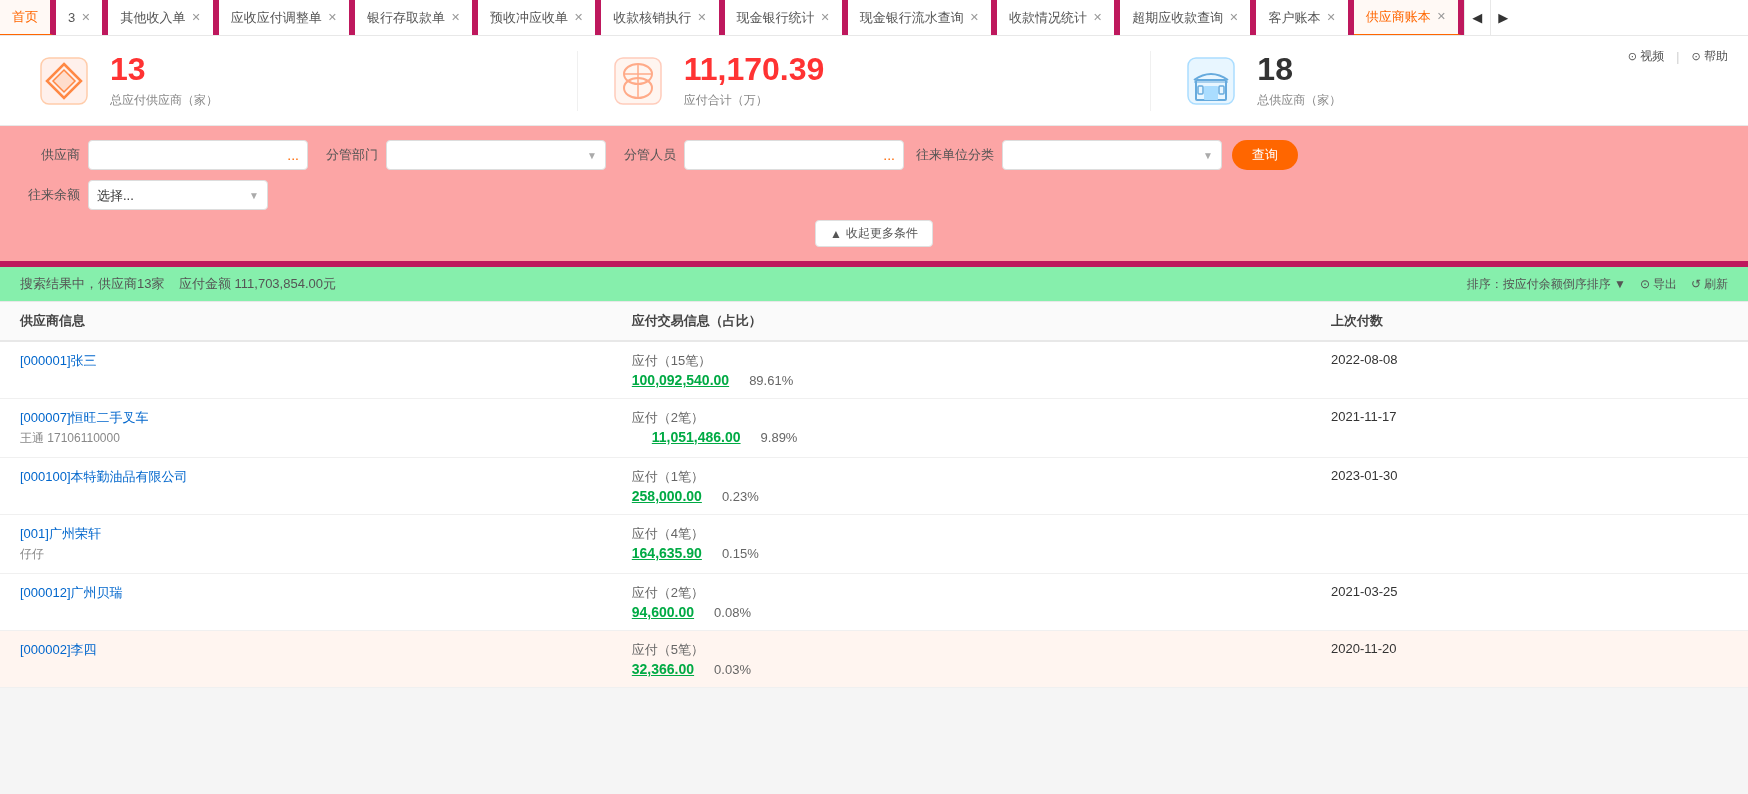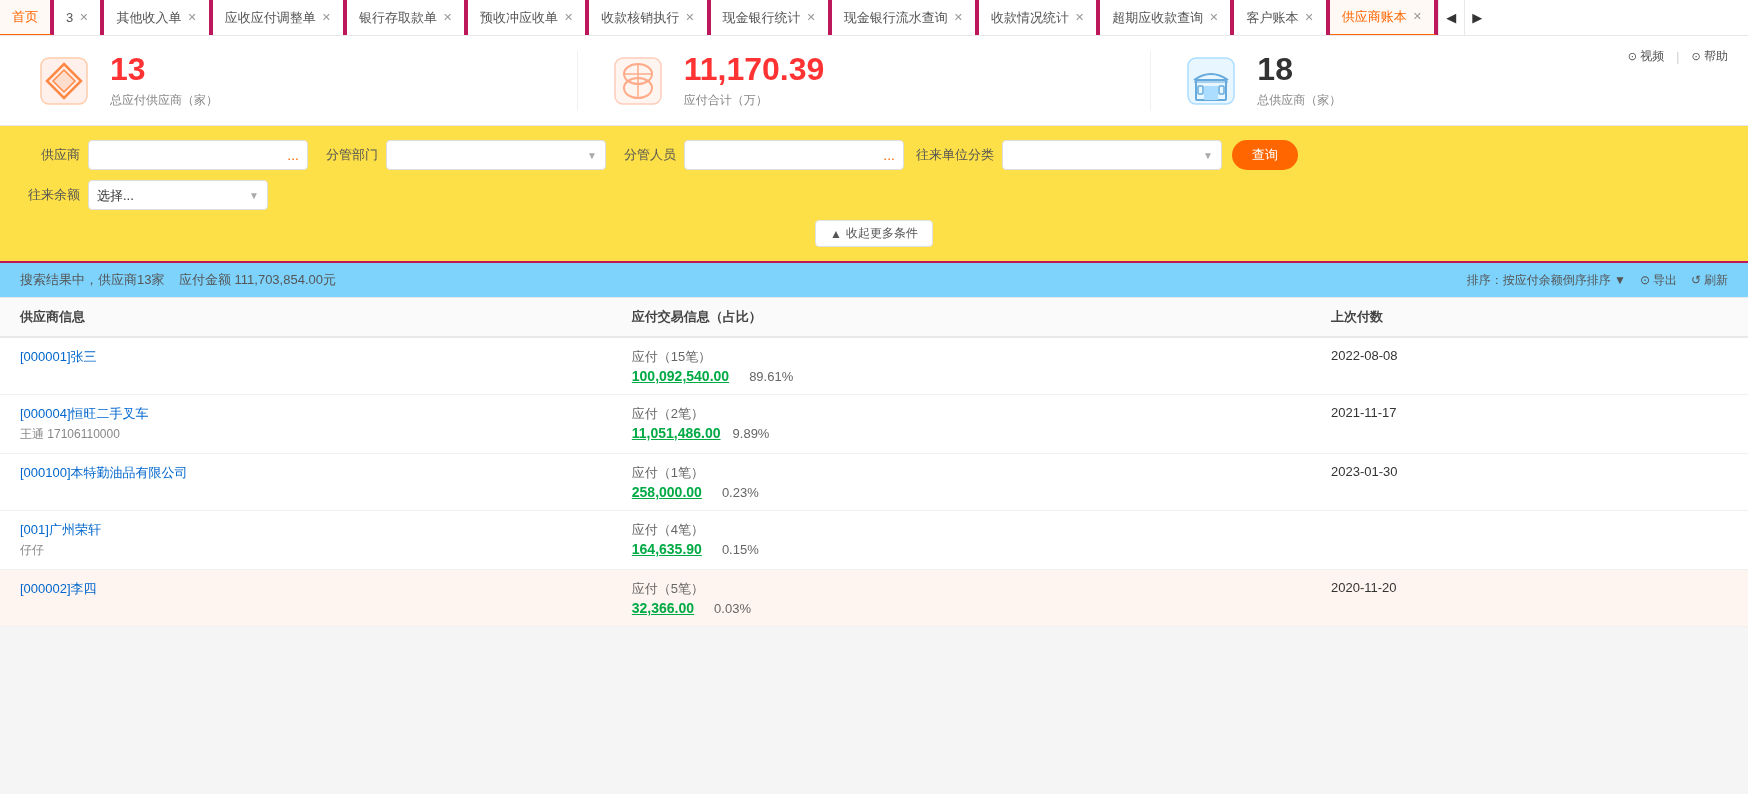--- a/index.html
+++ b/index.html
@@ -6,21 +6,21 @@
     body { font-family: 'Microsoft YaHei', Arial, sans-serif; font-size: 13px; background: #f5f5f5; color: #333; width: 1748px; overflow-x: hidden; }
 
     
     .top-nav {
       display: flex; align-items: center; background: #fff; border-bottom: 1px solid #e8e8e8;
       height: 36px; padding: 0; overflow: hidden;
     }
     .nav-tab {
       display: flex; align-items: center; height: 36px; padding: 0 12px;
       font-size: 13px; color: #555; white-space: nowrap; cursor: pointer;
-      border-right: 4px solid #be185d; flex-shrink: 0;
+      border-right: 6px solid #be185d; flex-shrink: 0;
     }
     .nav-tab.active { color: #ff6600; border-bottom: 2px solid #ff6600; background: #fff9f5; }
     .nav-tab .close-btn { margin-left: 6px; color: #999; font-size: 11px; cursor: pointer; }
     .nav-arrow { width: 26px; height: 36px; display: flex; align-items: center; justify-content: center; cursor: pointer; background: #fff; border-left: 1px solid #e8e8e8; flex-shrink: 0; }
 
     
     .summary-bar {
       display: flex; align-items: center; background: #fff; padding: 12px 24px;
       border-bottom: 1px solid #e8e8e8; position: relative; min-height: 90px;
     }
@@ -40,22 +40,22 @@
     .summary-label { font-size: 12px; color: #888; margin-top: 4px; }
     .summary-right-links {
       position: absolute; right: 20px; top: 12px;
       display: flex; gap: 12px; align-items: center; font-size: 12px; color: #555;
     }
     .summary-right-links span { cursor: pointer; }
     .summary-divider { color: #ccc; }
 
     
     .filter-area {
-      background: #fde047; padding: 14px 20px 10px;
-      border-bottom: 2px solid #be185d;
+      background: #fca5a5; padding: 14px 20px 10px;
+      border-bottom: 6px solid #be185d;
     }
     .filter-row { display: flex; align-items: center; gap: 10px; margin-bottom: 10px; flex-wrap: wrap; }
     .filter-label { font-size: 13px; color: #555; white-space: nowrap; min-width: 60px; text-align: right; }
     .filter-input-wrapper {
       display: flex; align-items: center; border: 1px solid #ddd; border-radius: 4px;
       background: #fff; height: 30px; min-width: 220px; padding: 0 8px;
       flex: 1; max-width: 280px;
     }
     .filter-input-wrapper input {
       border: none; outline: none; font-size: 13px; flex: 1; color: #333; background: transparent;
@@ -80,21 +80,21 @@
     .collapse-btn {
       display: flex; align-items: center; justify-content: center;
       gap: 4px; color: #555; font-size: 12px; cursor: pointer;
       border: 1px solid #e0e0e0; border-radius: 4px; padding: 4px 14px;
       background: #fff; margin: 4px auto; width: fit-content;
     }
 
     
     .result-bar {
       display: flex; align-items: center; justify-content: space-between;
-      background: #7dd3fc; padding: 8px 20px; border-bottom: 1px solid #e8e8e8;
+      background: #86efac; padding: 8px 20px; border-bottom: 1px solid #e8e8e8;
       font-size: 13px; color: #555;
     }
     .result-actions { display: flex; align-items: center; gap: 14px; font-size: 12px; color: #555; }
     .result-actions .action-btn { display: flex; align-items: center; gap: 3px; cursor: pointer; }
 
     
     .table-wrapper { background: #fff; overflow: auto; }
     table { width: 100%; border-collapse: collapse; }
     thead tr { background: #fafafa; border-bottom: 2px solid #e8e8e8; }
     thead th {
@@ -338,24 +338,24 @@
           <td>
       <div class="payable-label">应付（15笔）</div>
       <div style="display:flex; align-items:center; gap:20px;">
         <span class="payable-amount">100,092,540.00</span>
         <span class="payable-percent">89.61%</span>
       </div>
     </td>
           <td><span class="last-pay-date">2022-08-08</span></td>
         </tr>
         <tr>
-          <td><a class="supplier-link">[000004]恒旺二手叉车</a><div class="supplier-sub">王通  17106110000</div></td>
+          <td><a class="supplier-link">[000007]恒旺二手叉车</a><div class="supplier-sub">王通  17106110000</div></td>
           <td>
       <div class="payable-label">应付（2笔）</div>
-      <div style="display:flex; align-items:center; gap:12px;">
+      <div style="display:flex; align-items:center; gap:20px;margin-left:20px;">
         <span class="payable-amount">11,051,486.00</span>
         <span class="payable-percent">9.89%</span>
       </div>
     </td>
           <td><span class="last-pay-date">2021-11-17</span></td>
         </tr>
         <tr>
           <td><a class="supplier-link">[000100]本特勤油品有限公司</a></td>
           <td>
       <div class="payable-label">应付（1笔）</div>
@@ -370,20 +370,31 @@
           <td><a class="supplier-link">[001]广州荣轩</a><div class="supplier-sub">仔仔</div></td>
           <td>
       <div class="payable-label">应付（4笔）</div>
       <div style="display:flex; align-items:center; gap:20px;">
         <span class="payable-amount">164,635.90</span>
         <span class="payable-percent">0.15%</span>
       </div>
     </td>
           <td><span class="last-pay-date"></span></td>
         </tr>
+        <tr>
+          <td><a class="supplier-link">[000012]广州贝瑞</a></td>
+          <td>
+      <div class="payable-label">应付（2笔）</div>
+      <div style="display:flex; align-items:center; gap:20px;">
+        <span class="payable-amount">94,600.00</span>
+        <span class="payable-percent">0.08%</span>
+      </div>
+    </td>
+          <td><span class="last-pay-date">2021-03-25</span></td>
+        </tr>
         <tr class="highlighted">
           <td><a class="supplier-link">[000002]李四</a></td>
           <td>
       <div class="payable-label">应付（5笔）</div>
       <div style="display:flex; align-items:center; gap:20px;">
         <span class="payable-amount">32,366.00</span>
         <span class="payable-percent">0.03%</span>
       </div>
     </td>
           <td><span class="last-pay-date">2020-11-20</span></td>

